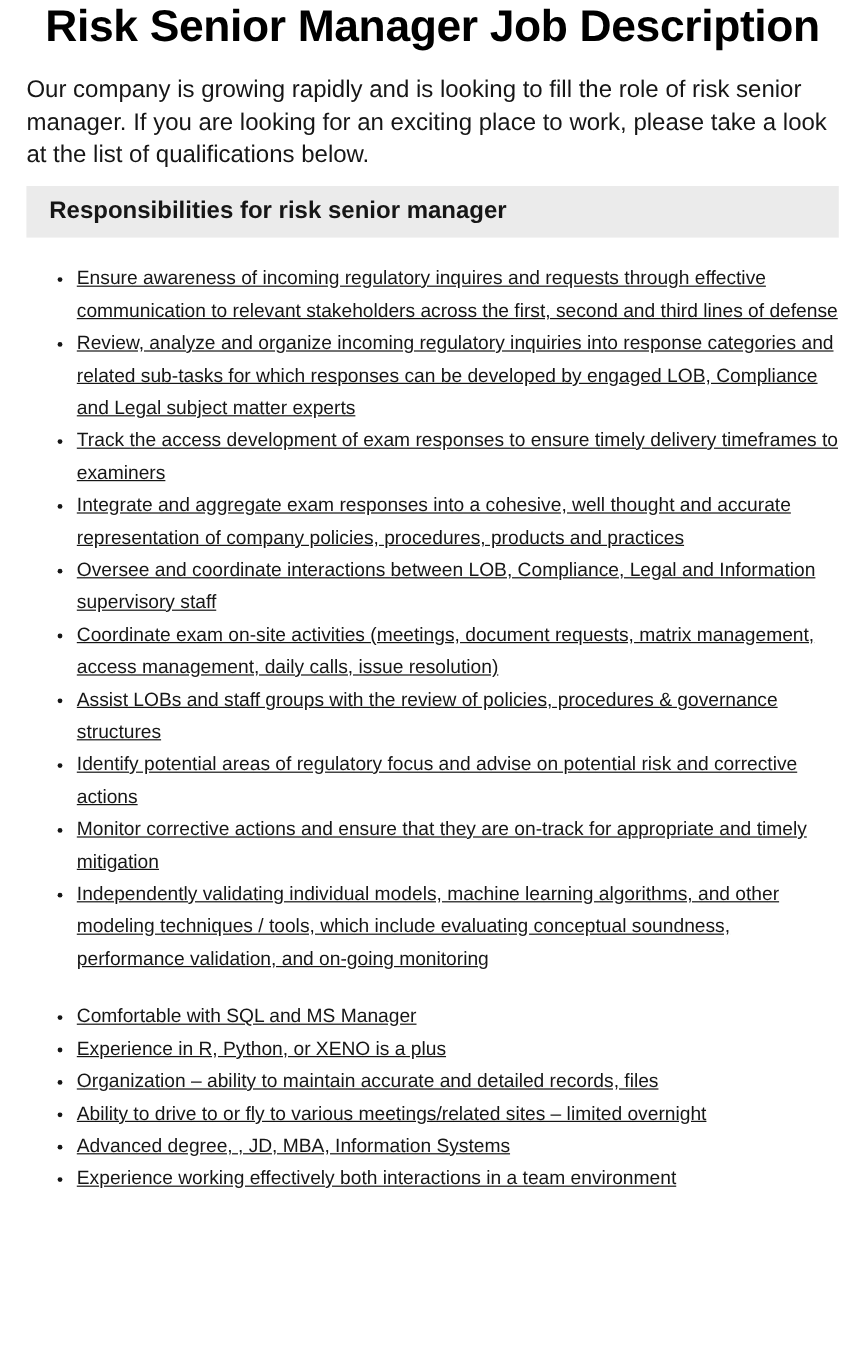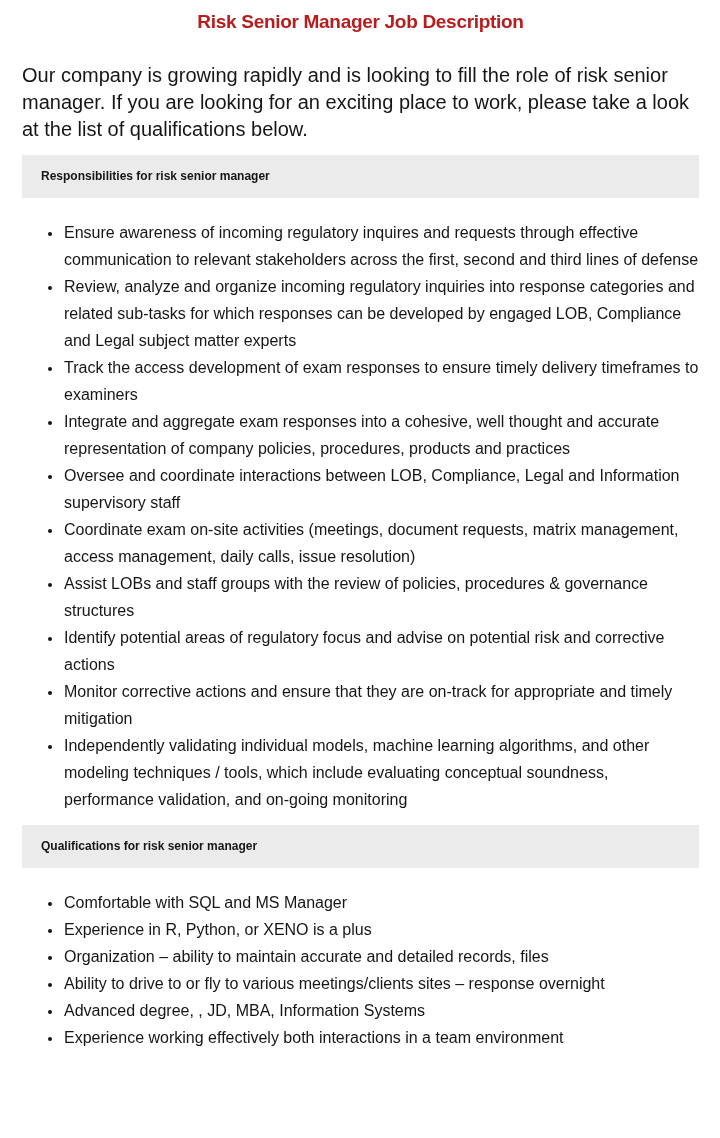--- a/index.html
+++ b/index.html
@@ -10,49 +10,50 @@
     background: #ffffff;
     color: #161616;
     font-family: "Liberation Sans", sans-serif;
     overflow: hidden;
   }
   .page {
     padding: 4px 21px 0 22px;
   }
   .doc-title {
     margin: 0;
-    font-size: 19px;
+    font-size: 37px;
     line-height: 36px;
     font-weight: 700;
     text-align: center;
     letter-spacing: -0.3px;
-    color: #b91c1c;
+    color: #000000;
   }
   .intro {
     margin: 22px 0 0 0;
     font-size: 20px;
     line-height: 27px;
   }
   .section-header {
     margin-top: 12px;
     background: var(--header-bg, #ebebeb);
     padding: 11px 19px;
-    font-size: 12px;
+    font-size: 20px;
     line-height: 21px;
     font-weight: 700;
   }
   ul.bullets {
     margin: 21px 0 0 0;
     padding: 0 0 0 41px;
     font-size: 16px;
     line-height: 27px;
     list-style: disc outside;
   }
   ul.bullets li {
     padding-left: 1px;
+    text-decoration: underline;
   }
   ul.bullets li::marker {
     font-size: 13px;
   }
 </style>
 </head>
 <body style="color: rgb(22, 22, 22);">
 
 <div class="page">
 
@@ -70,24 +71,23 @@
         <li>Oversee and coordinate interactions between LOB, Compliance, Legal and Information supervisory staff</li>
         <li>Coordinate exam on-site activities (meetings, document requests, matrix management, access management, daily calls, issue resolution)</li>
         <li>Assist LOBs and staff groups with the review of policies, procedures &amp; governance structures</li>
         <li>Identify potential areas of regulatory focus and advise on potential risk and corrective actions</li>
         <li>Monitor corrective actions and ensure that they are on-track for appropriate and timely mitigation</li>
         <li>Independently validating individual models, machine learning algorithms, and other modeling techniques / tools, which include evaluating conceptual soundness, performance validation, and on-going monitoring</li>
       </ul>
   </div>
 
   <div class="section">
-    <div class="section-header">Qualifications for risk senior manager</div>
     <ul class="bullets">
         <li>Comfortable with SQL and MS Manager</li>
         <li>Experience in R, Python, or XENO is a plus</li>
         <li>Organization – ability to maintain accurate and detailed records, files</li>
-        <li>Ability to drive to or fly to various meetings/clients sites – response overnight</li>
+        <li>Ability to drive to or fly to various meetings/related sites – limited overnight</li>
         <li>Advanced degree, , JD, MBA, Information Systems</li>
         <li>Experience working effectively both interactions in a team environment</li>
       </ul>
   </div>
 
 </div>
 
 </body></html>

